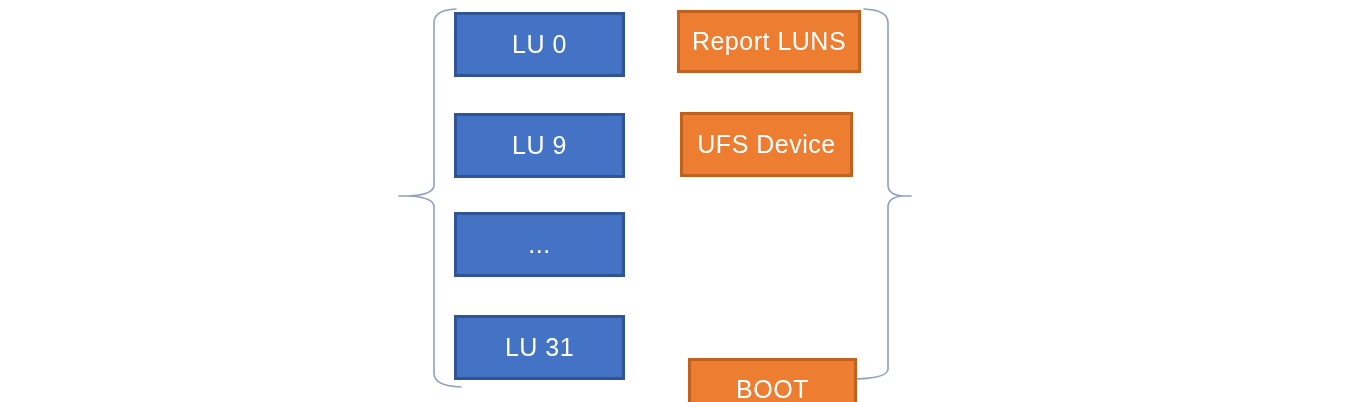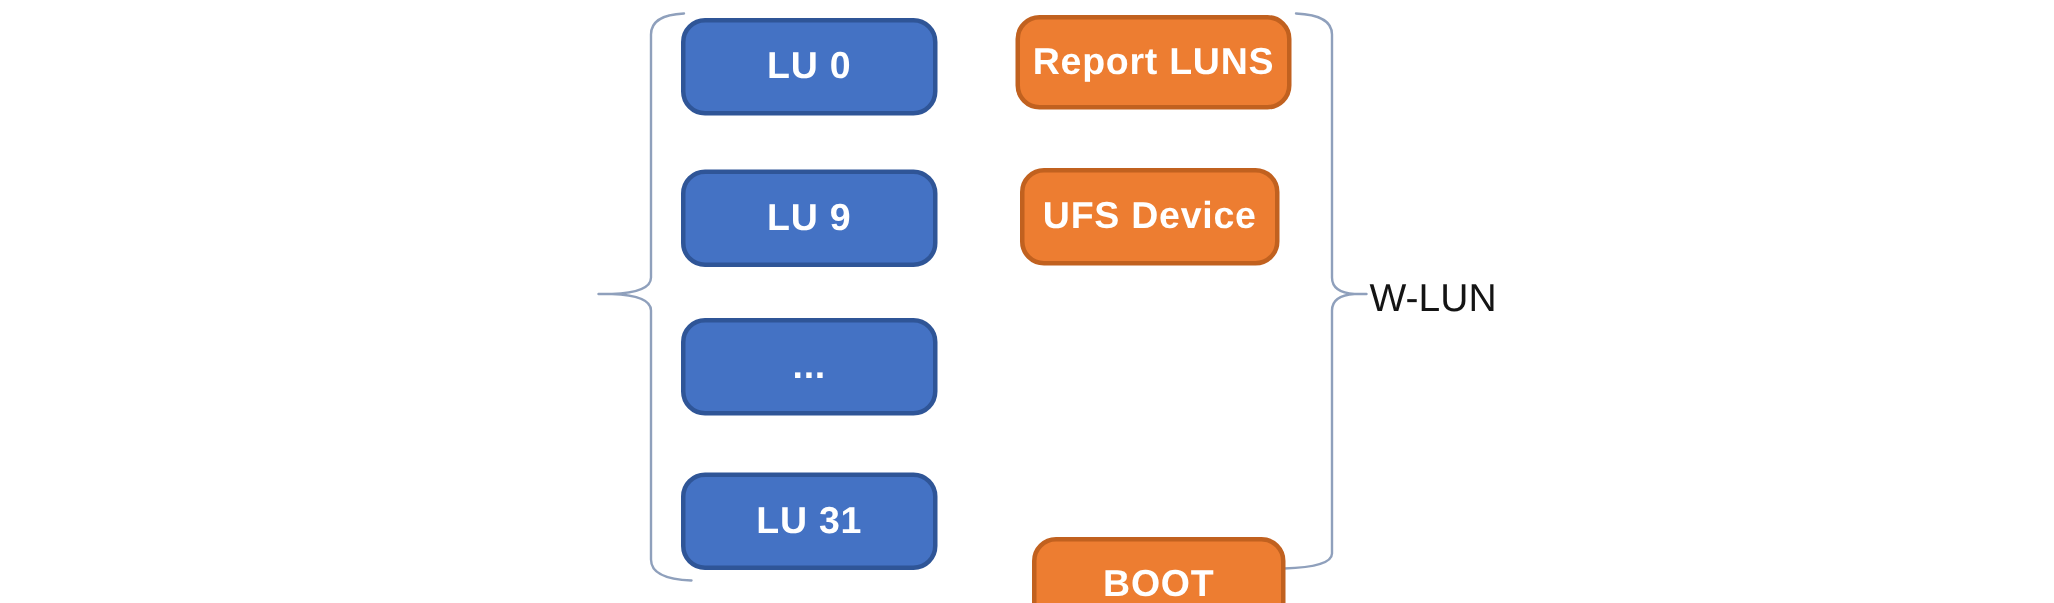--- a/index.html
+++ b/index.html
@@ -10,22 +10,22 @@
   html,body{margin:0;padding:0;background:#fff;}
   .canvas{
     position:relative; width:1369px; height:402px; background:#ffffff;
     font-family:"Liberation Sans", sans-serif; overflow:hidden;
   }
   .braces{position:absolute; left:0; top:0; width:1369px; height:402px; pointer-events:none;}
   .braces path{fill:none; stroke:var(--brace); stroke-width:1.6; stroke-linecap:round; stroke-linejoin:round;}
 
   .box{
     position:absolute; display:flex; align-items:center; justify-content:center;
-    color:#ffffff; font-size:25px; font-weight:700; letter-spacing:0.5px;
-    box-sizing:border-box; text-align:center;border-radius:16px;
+    color:#ffffff; font-size:25px; font-weight:400; letter-spacing:0.5px;
+    box-sizing:border-box; text-align:center;
   }
   .box.blue{background:var(--blue-fill); border:3px solid var(--blue-border); left:454px; width:171px; height:65px;}
   .box.orange{background:var(--orange-fill); border:3px solid var(--orange-border);}
 
   .b0{top:12px;} .b1{top:113px;} .b2{top:212px; height:66px;} .b3{top:315px;}
 
   .o0{left:677px; top:10px;  width:184px; height:63px;}
   .o1{left:680px; top:112px; width:173px; height:65px;}
   .o2{left:682px; top:213px; width:171px; height:64px;}
   .o3{left:688px; top:316px; width:169px; height:62px;margin-top:42px;}
@@ -52,21 +52,20 @@
 </head>
 <body>
 
 <div class="canvas">
 
   <svg class="braces" viewBox="0 0 1369 402" xmlns="http://www.w3.org/2000/svg">
     <path d="M456,9 Q434,10 434,23 L434,185 Q434,195 408,196 Q434,197 434,207 L434,373 Q434,386 461,387 M408,196 L399,196"></path>
     <path d="M864,9 Q888,10 888,23 L888,185 Q888,195 903,196 Q888,197 888,207 L888,369 Q888,378 856,379 M903,196 L911,196"></path>
   </svg>
 
-  <div class="group-label right">W-LUN</div>
 
   <div class="box blue b0">LU 0</div>
   <div class="box blue b1">LU 9</div>
   <div class="box blue b2">...</div>
   <div class="box blue b3">LU 31</div>
 
   <div class="box orange o0">Report LUNS</div>
   <div class="box orange o1">UFS Device</div>
   <div class="box orange o3">BOOT</div>
 

